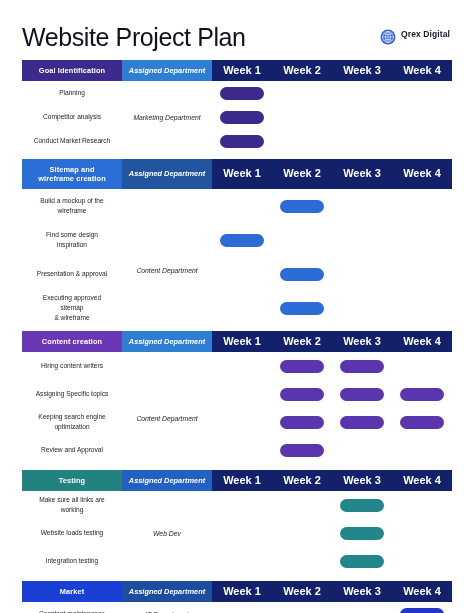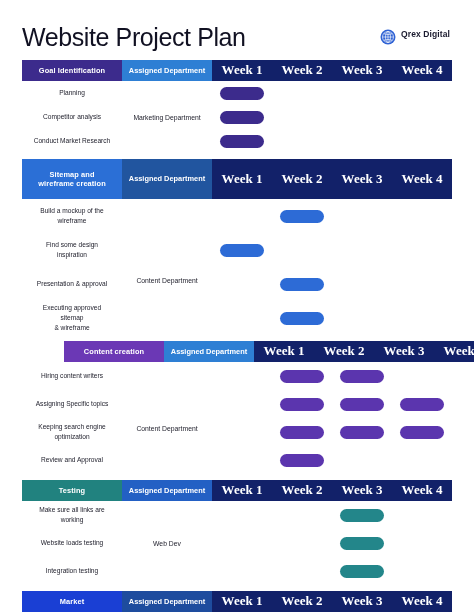--- a/index.html
+++ b/index.html
@@ -70,27 +70,27 @@
   }
 
   .row {
     display: flex;
     width: 100%;
     align-items: stretch;
   }
 
   
   .c-task  { width: 100px; flex: 0 0 100px; }
-  .c-dept  { width: 90px;  flex: 0 0 90px; }
+  .c-dept  { width: 90px;  flex: 0 0 90px; font-style: italic; }
 
   .head-row {
     height: 21px;
   }
   .section.tall .head-row {
-    height: 40px;
+    height: 30px;
   }
   .head-cell {
     display: flex;
     align-items: center;
     justify-content: center;
     color: #ffffff;
     font-size: 7.4px;
     font-weight: bold;
     text-align: center;
     line-height: 1.25;
@@ -103,24 +103,23 @@
     display: flex;
     align-items: stretch;
     justify-content: flex-start;
     padding: 0;
   }
   .week-head {
     flex: 0 0 60px;
     display: flex;
     align-items: center;
     justify-content: center;
-    font-size: 13px;
+    font-size: 11px;
     font-weight: bold;
     color: #ffffff;
-    font-family: Liberation Serif, serif;
   }
 
   .body-row {
     display: flex;
     width: 100%;
     align-items: stretch;
     background: #ffffff;
   }
   .task-cell {
     display: flex;
@@ -351,21 +350,21 @@
             </div>
             <div class="wk-slot">
               <div class="bar empty"></div>
             </div>
           </div>
         </div>
         <div class="sect-gap"></div>
       </div>
       <div class="section">
         <div class="row head-row">
-          <div class="head-cell stage c-task" style="background: rgb(107, 56, 181); margin-left: 42px;">Content creation</div>
+          <div class="head-cell stage c-task" style="background: rgb(107, 56, 181);">Content creation</div>
           <div class="head-cell c-dept" style="background: rgb(46, 127, 212);">Assigned Department</div>
           <div class="head-cell weeks-block" style="background: rgb(18, 33, 105);">
             <div class="week-head">Week 1</div>
             <div class="week-head">Week 2</div>
             <div class="week-head">Week 3</div>
             <div class="week-head">Week 4</div>
           </div>
         </div>
         <div class="body-row" style="height: 28px;">
           <div class="task-cell c-task">

